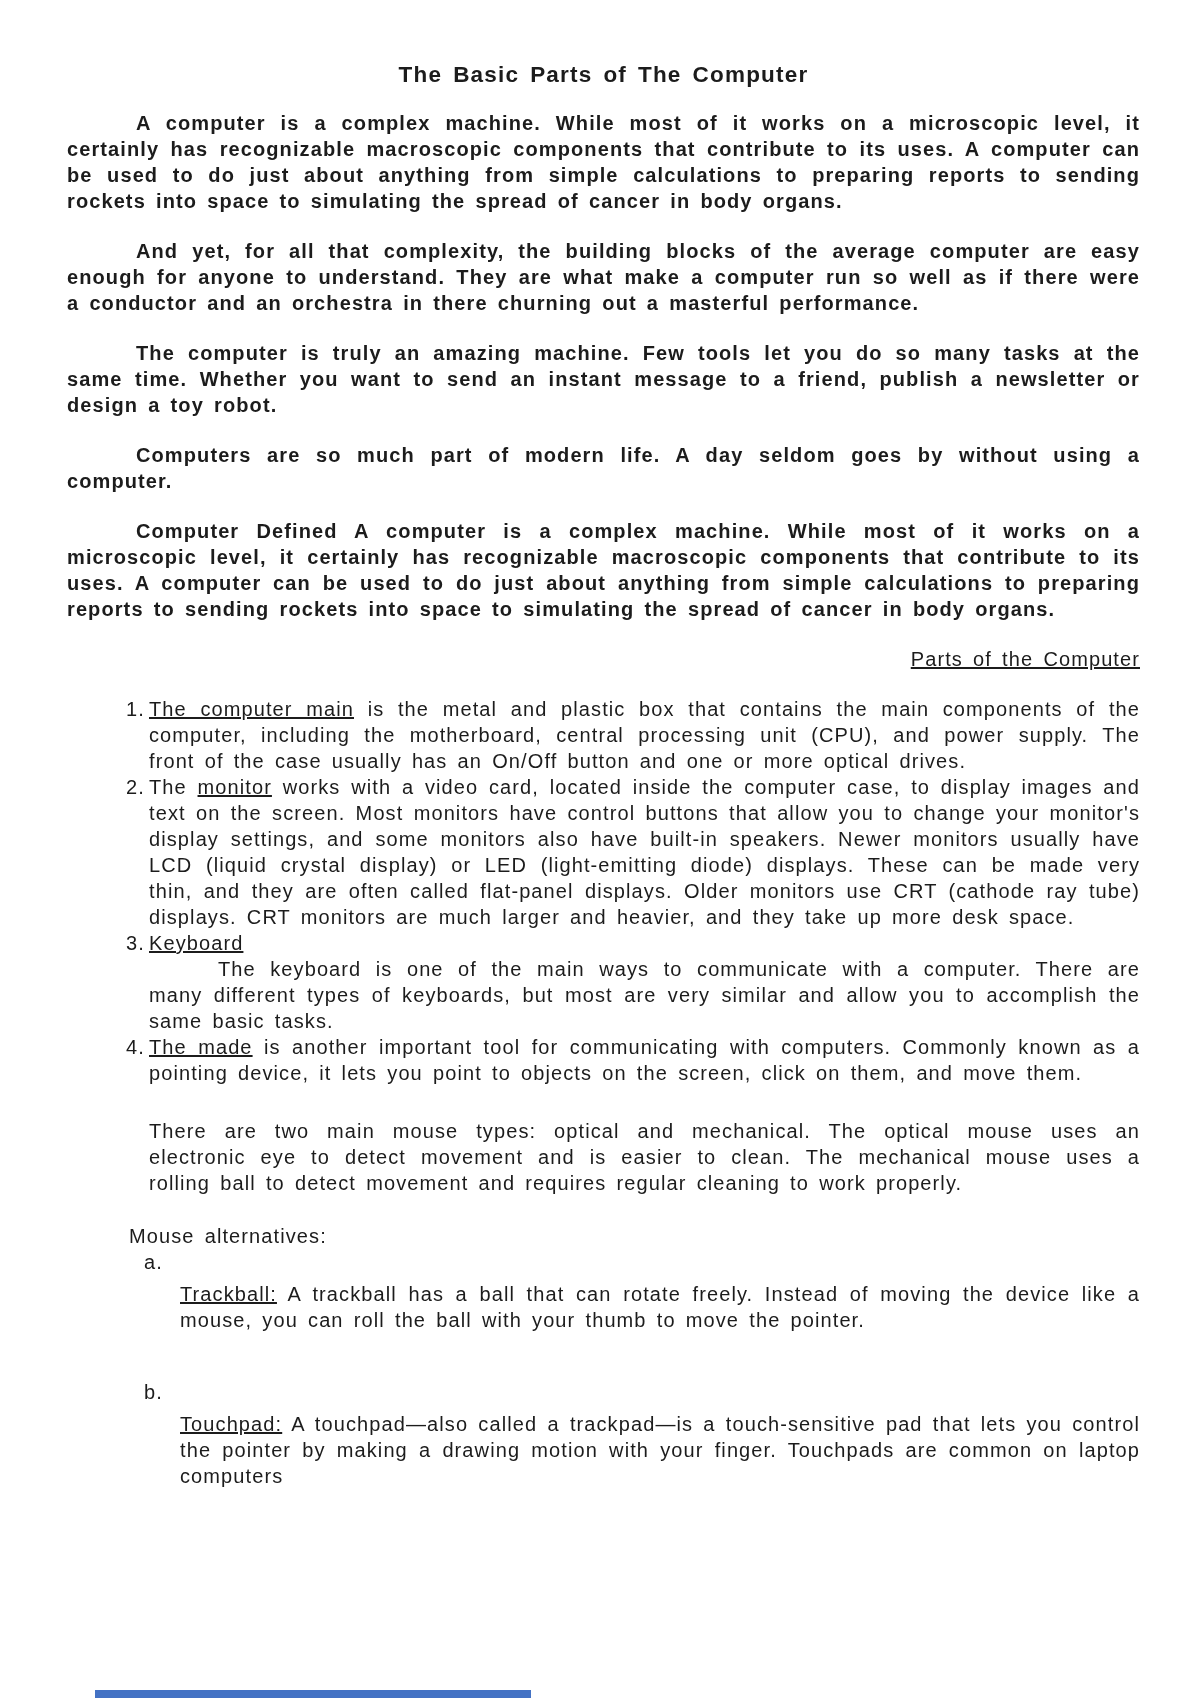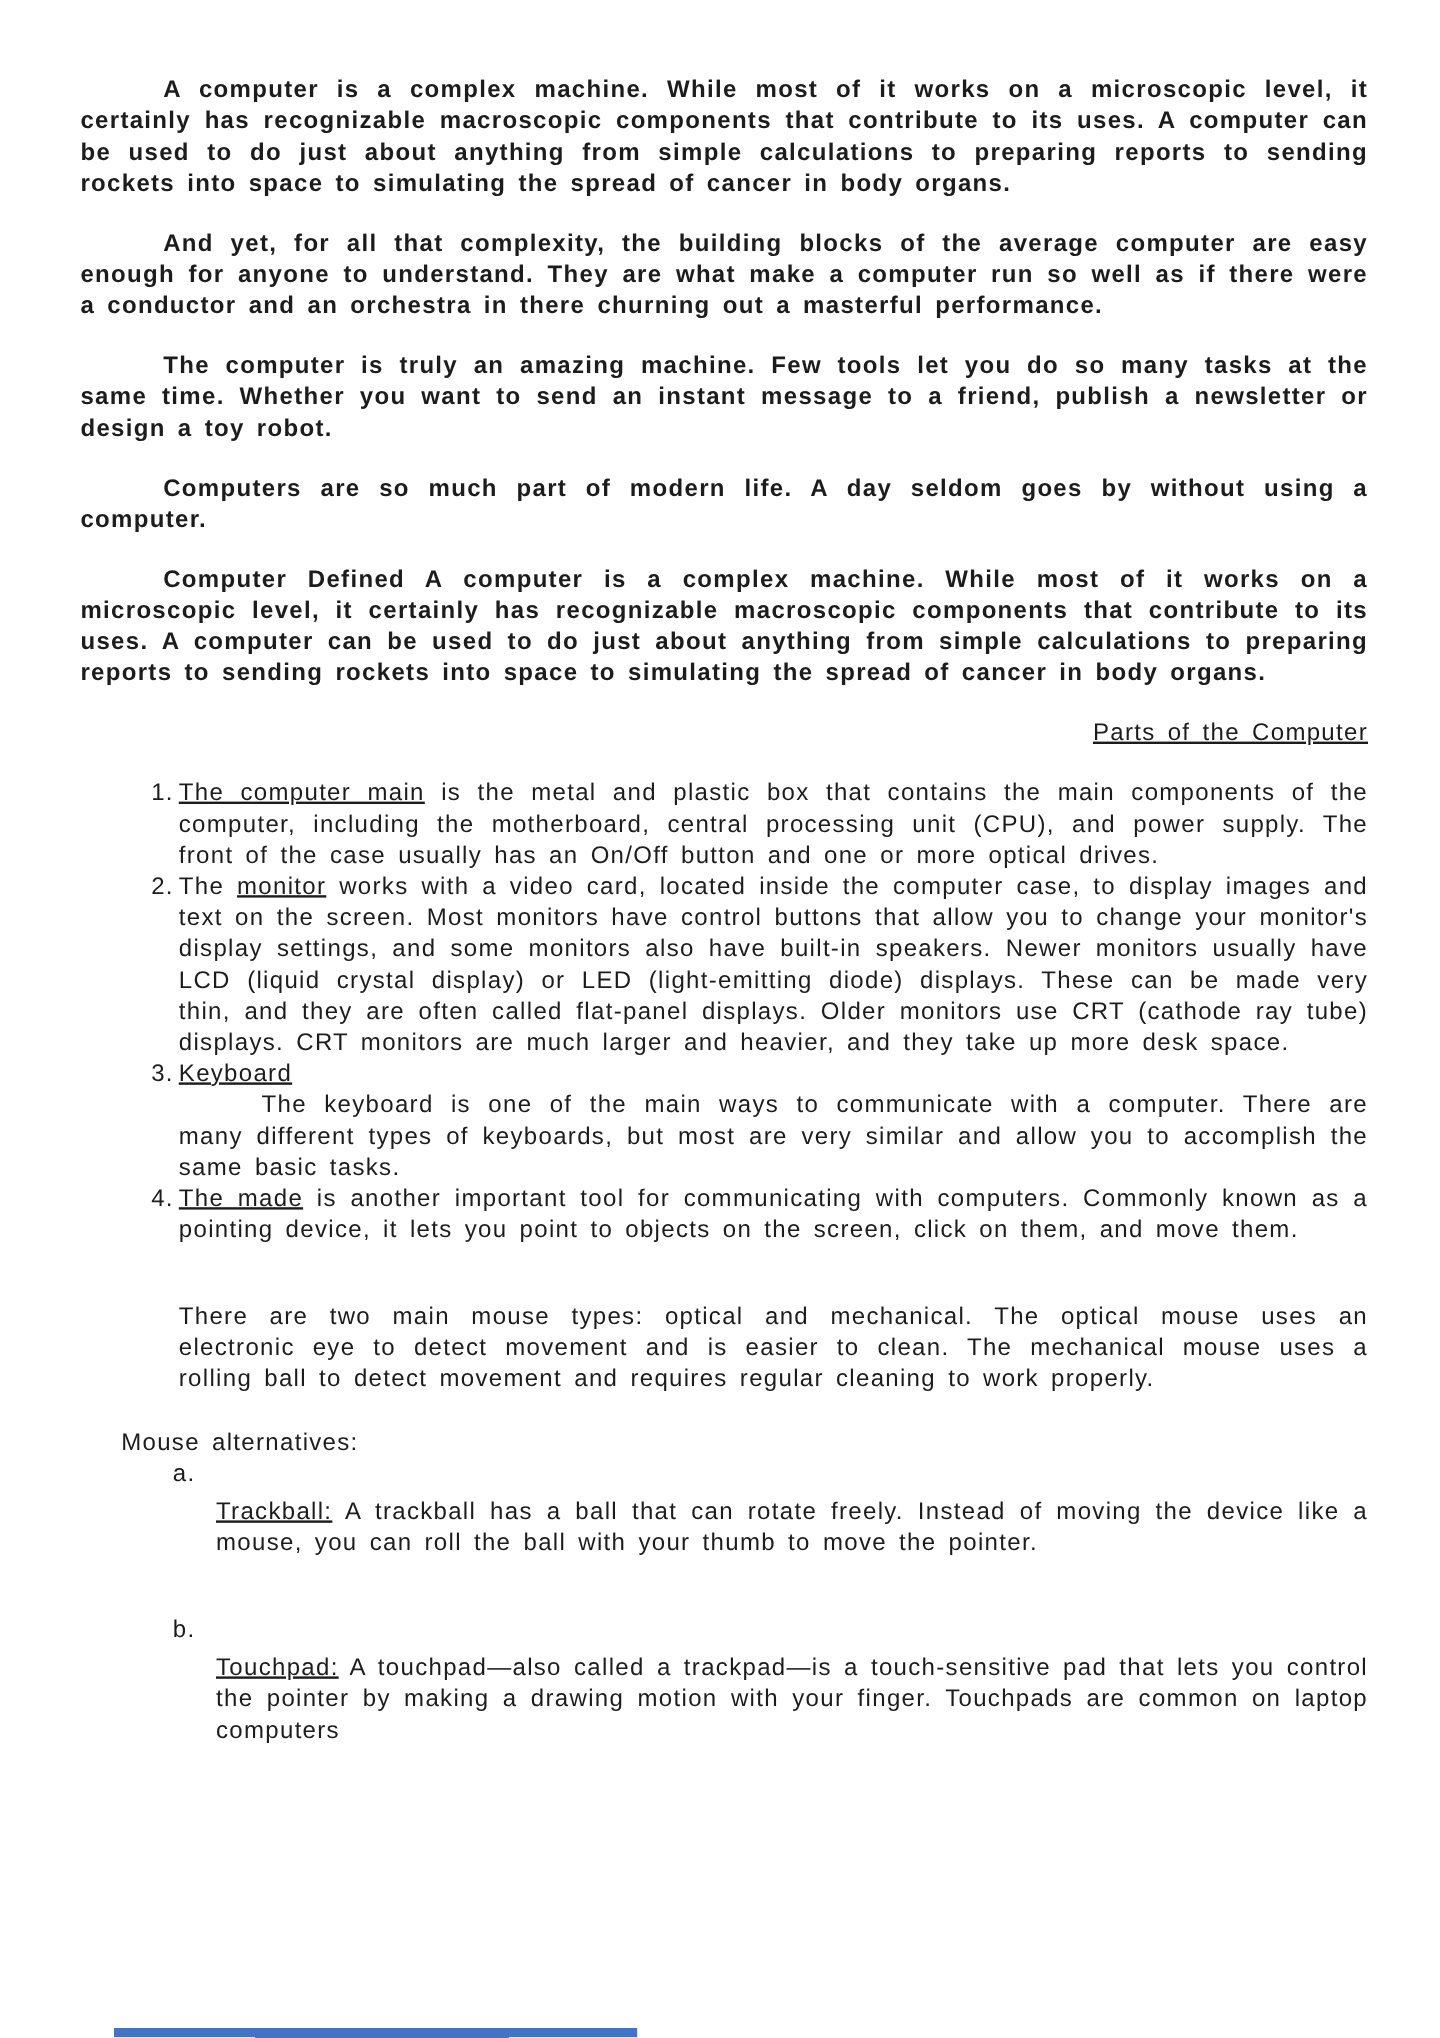--- a/index.html
+++ b/index.html
@@ -35,42 +35,43 @@
     margin: 0 0 24px 0;
     text-decoration: underline;
     text-align: right;
   }
   .num-item { display: flex; }
   .num-item .marker { flex: 0 0 23px; margin-left: 59px; }
   .num-item .item-body { flex: 1; text-align: justify; }
   .kbd-para { text-indent: 69px; text-align: justify; }
   .u { text-decoration: underline; }
   .plain-para {
-    margin: 46px 0 0 82px;
+    margin: 32px 0 0 82px;
     text-align: justify;
   }
-  .alt-label { margin: 27px 0 0 34px; }
+  .alt-label { margin: 27px 0 0 62px; }
   .letter-item { display: flex; }
   .letter-item .marker { flex: 0 0 36px; margin-left: 77px; }
   .letter-item .item-body { flex: 1; text-align: justify; margin-top: 32px; }
   .gap-before { margin-top: 46px; }
   .bottom-partial-bar {
     position: absolute;
     left: 95px;
     bottom: 0;
     width: 436px;
     height: 8px;
   }
 </style>
 </head>
 <body>
 
 <div class="page">
   <div class="content">
 
+    <div class="doc-title">The Basic Parts of The Computer</div>
 
     <p class="para"><b>A computer</b><span> is a complex machine. While most of it works on a microscopic level, it certainly has recognizable macroscopic components that contribute to its uses. A computer can be used to do just about anything from simple calculations to preparing reports to sending rockets into space to simulating the spread of cancer in body organs.</span></p>
 
     <p class="para">And yet, for all that complexity, the building blocks of the average computer are easy enough for anyone to understand. They are what make a computer run so well as if there were a conductor and an orchestra in there churning out a masterful performance.</p>
 
     <p class="para">The computer is truly an amazing machine. Few tools let you do so many tasks at the same time. Whether you want to send an instant message to a friend, publish a newsletter or design a toy robot.</p>
 
     <p class="para">Computers are so much part of modern life. A day seldom goes by without using a computer.</p>
 
     <p class="para extra-gap">Computer Defined A computer is a complex machine. While most of it works on a microscopic level, it certainly has recognizable macroscopic components that contribute to its uses. A computer can be used to do just about anything from simple calculations to preparing reports to sending rockets into space to simulating the spread of cancer in body organs.</p>

